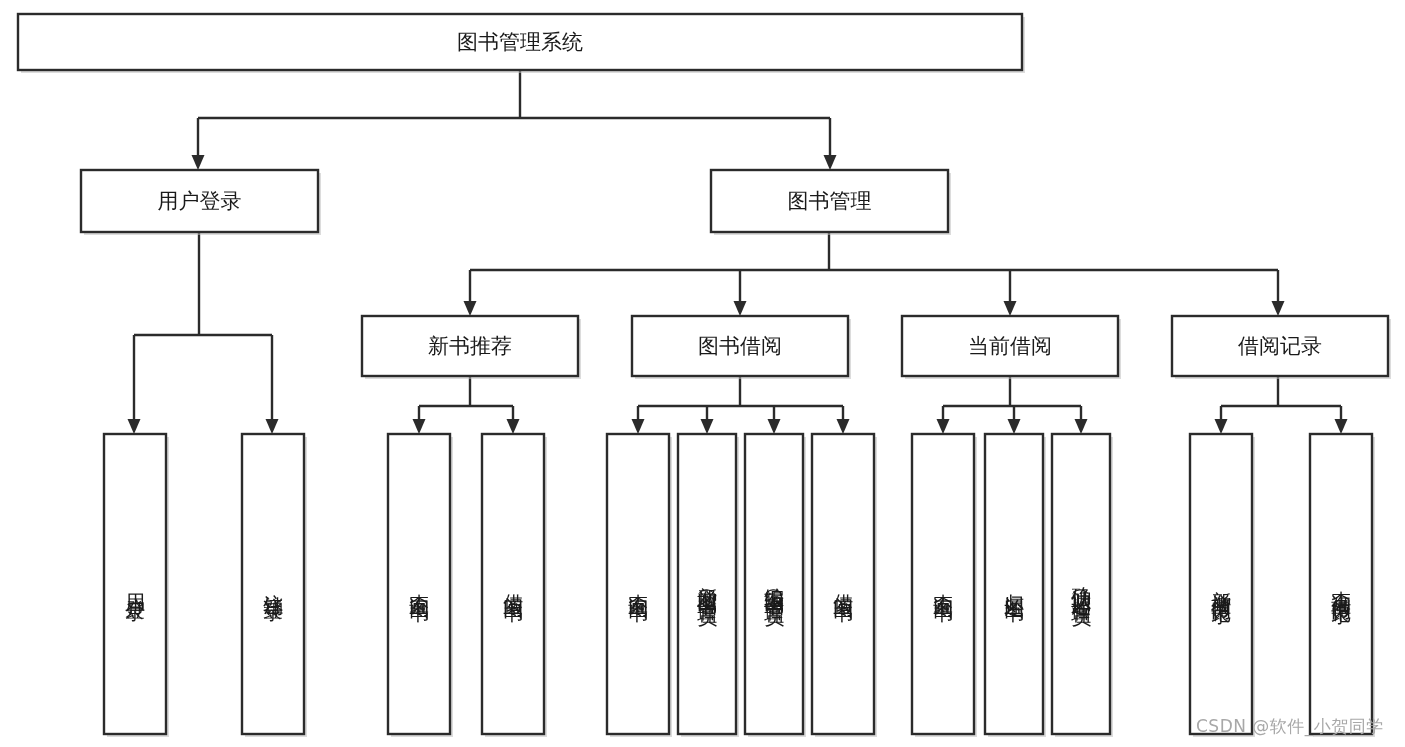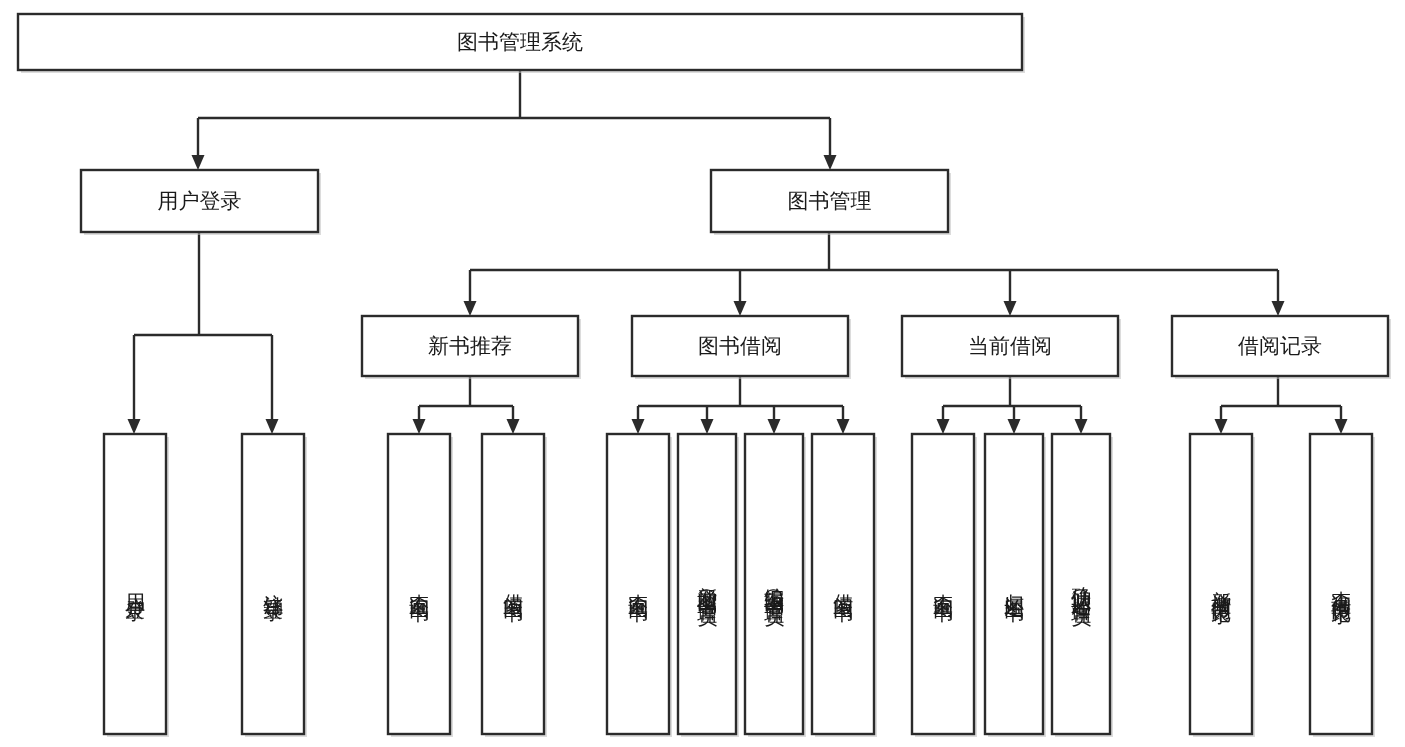--- a/index.html
+++ b/index.html
@@ -205,14 +205,15 @@
       <div class="vert-label" style="left: 678px; top: 434px; width: 58px; height: 300px;">新增图书（管理员）</div>
       <div class="vert-label" style="left: 745px; top: 434px; width: 58px; height: 300px;">编辑图书（管理员）</div>
       <div class="vert-label" style="left: 812px; top: 434px; width: 62px; height: 300px;">借阅图书</div>
       <div class="vert-label" style="left: 912px; top: 434px; width: 62px; height: 300px;">查询图书</div>
       <div class="vert-label" style="left: 985px; top: 434px; width: 58px; height: 300px;">归还图书</div>
       <div class="vert-label" style="left: 1052px; top: 434px; width: 58px; height: 300px;">确认归还（管理员）</div>
       <div class="vert-label" style="left: 1190px; top: 434px; width: 62px; height: 300px;">新增借阅记录</div>
       <div class="vert-label" style="left: 1310px; top: 434px; width: 62px; height: 300px;">查询借阅记录</div>
     </div>
 
+  <div class="watermark" style="left: 1196px; top: 715px;">CSDN @软件_小贺同学</div>
 
 </div>
 
 </body></html>

